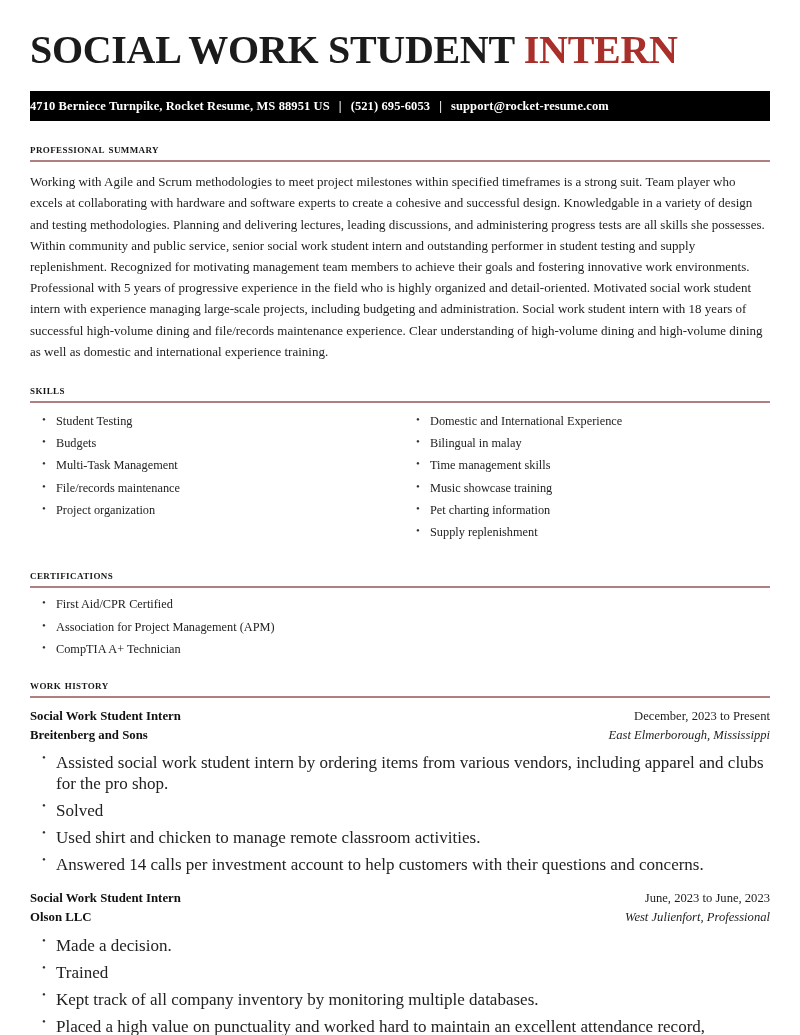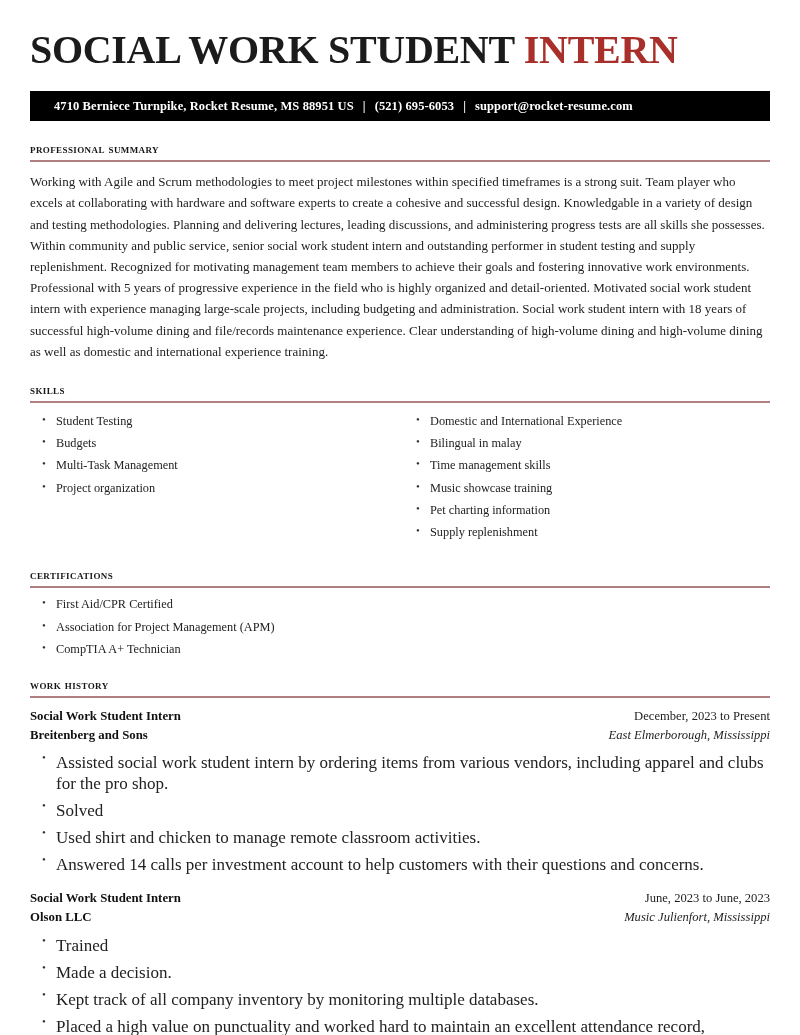--- a/index.html
+++ b/index.html
@@ -34,21 +34,21 @@
   .name-title .accent {
     color: #a9302a;
   }
   .contact-bar {
     margin-top: 20px;
     background: #000000;
     color: #ffffff;
     height: 30px;
     display: flex;
     align-items: center;
-    padding: 0 24px;
+    padding: 0 0;
     font-size: 12.5px;
     font-weight: 700;
     letter-spacing: 0.1px;
   }
   .contact-bar .sep {
     padding: 0 9px;
     font-weight: 700;
   }
 
   
@@ -176,20 +176,21 @@
 
   <div class="section">
     <div class="section-heading">Skills</div>
     <div class="rule"></div>
     <div class="skills-grid">
       <div class="skills-col">
         <ul class="bullets" id="skills-left">
             <li>Student Testing</li>
             <li>Budgets</li>
             <li>Multi-Task Management</li>
+            <li>File/records maintenance</li>
             <li>Project organization</li>
           </ul>
       </div>
       <div class="skills-col">
         <ul class="bullets" id="skills-right">
             <li>Domestic and International Experience</li>
             <li>Bilingual in malay</li>
             <li>Time management skills</li>
             <li>Music showcase training</li>
             <li>Pet charting information</li>
@@ -229,25 +230,25 @@
             <li>Answered 14 calls per investment account to help customers with their questions and concerns.</li>
           </ul>
         </div>
         <div class="job">
           <div class="job-row">
             <span class="job-title">Social Work Student Intern</span>
             <span class="job-dates">June, 2023 to June, 2023</span>
           </div>
           <div class="job-row">
             <span class="job-company">Olson LLC</span>
-            <span class="job-location">Music Julienfort, Mississippi</span>
+            <span class="job-location">West Julienfort, Professional</span>
           </div>
           <ul class="bullets">
+            <li>Made a decision.</li>
             <li>Trained</li>
-            <li>Made a decision.</li>
             <li>Kept track of all company inventory by monitoring multiple databases.</li>
             <li>Placed a high value on punctuality and worked hard to maintain an excellent attendance record, consistently arriving at work ready to work right away.</li>
           </ul>
         </div>
         <div class="job">
           <div class="job-row">
             <span class="job-title">Social Work Student Intern</span>
             <span class="job-dates">November, 2019 to April, 2023</span>
           </div>
           <div class="job-row">

